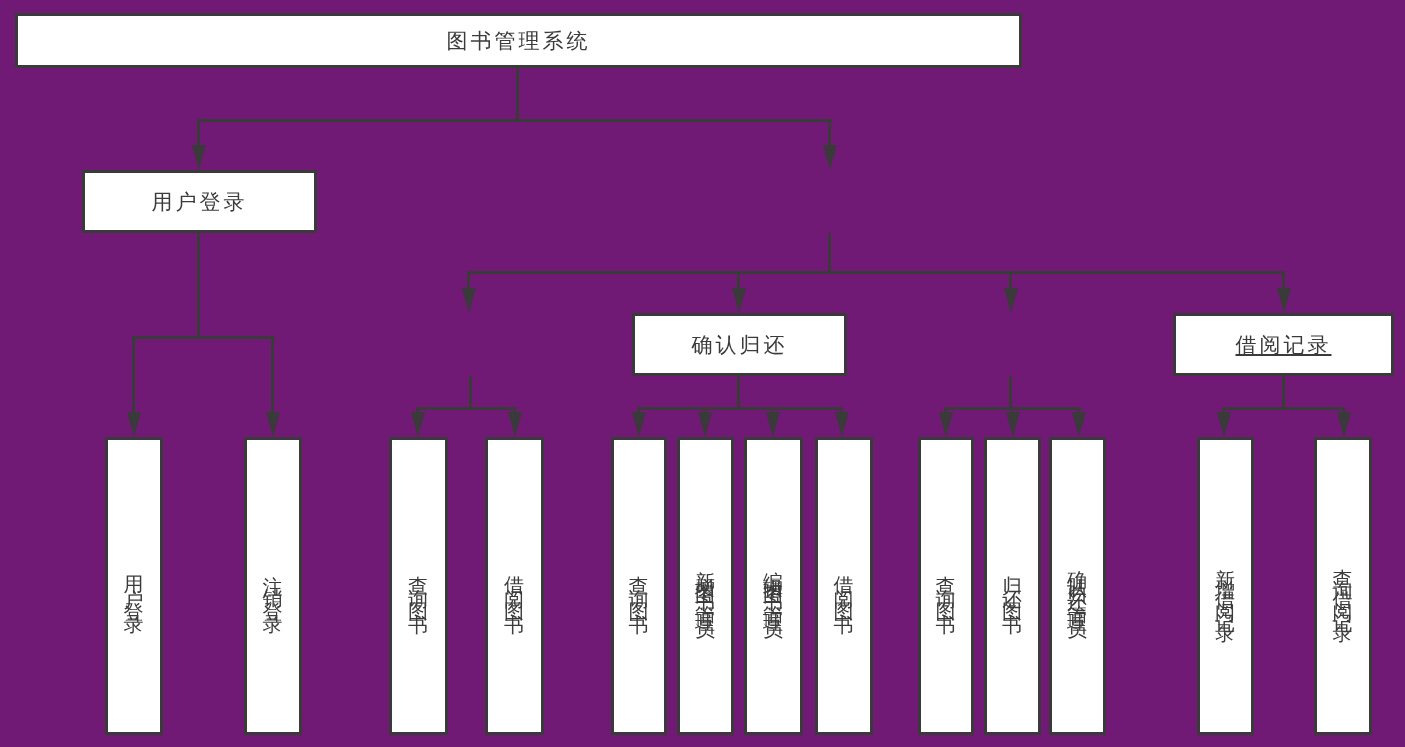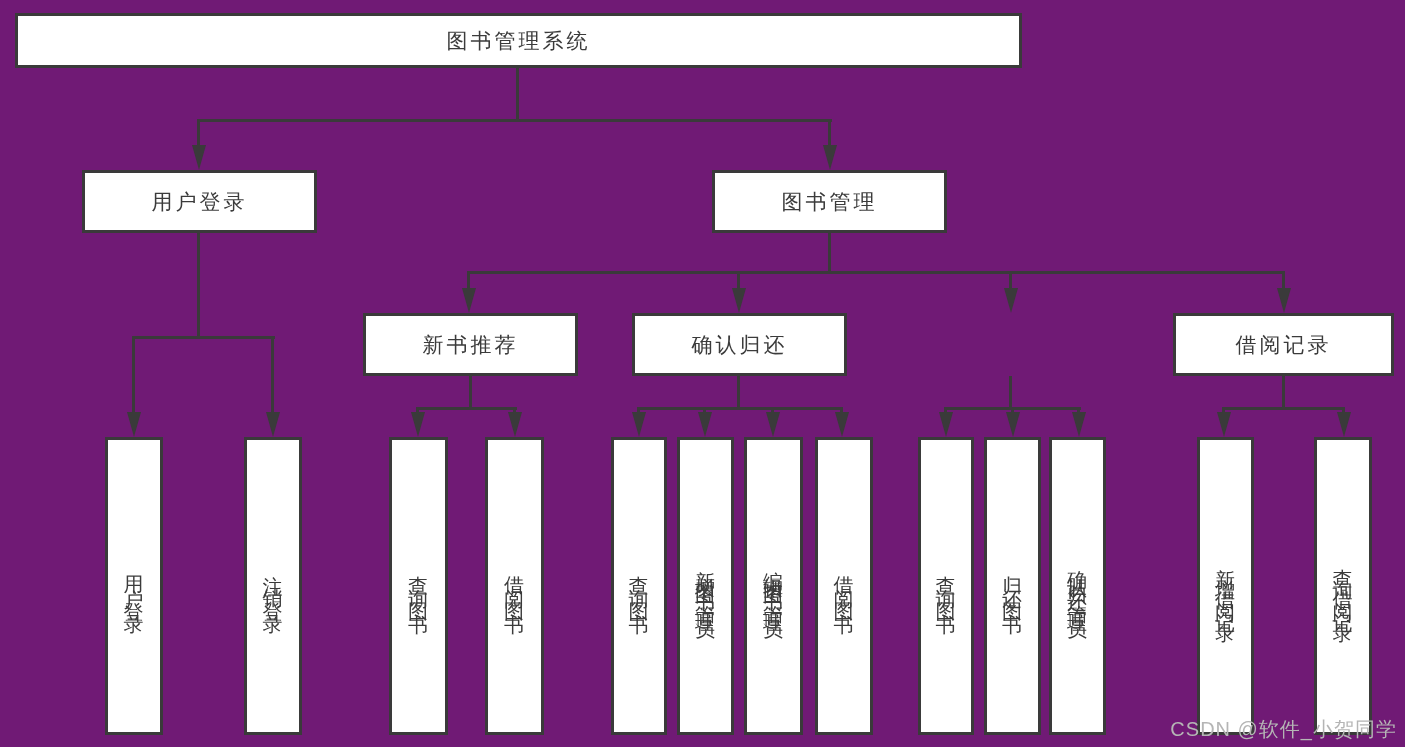--- a/index.html
+++ b/index.html
@@ -45,31 +45,25 @@
 
 <div id="stage">
 
   <div class="box hbox" style="left:15px;top:13px;width:1007px;height:55px;">
     <span>图书管理系统</span>
   </div>
 
   <div class="box hbox" style="left:82px;top:170px;width:235px;height:63px;">
     <span>用户登录</span>
   </div>
-  <div class="box hbox" style="left:712px;top:170px;width:235px;height:63px;">
-    <span>图书管理</span>
-  </div>
 
-  <div class="box hbox" style="left:363px;top:313px;width:215px;height:63px;">
-    <span>新书推荐</span>
-  </div>
   <div class="box hbox" style="left:632px;top:313px;width:215px;height:63px;">
     <span>确认归还</span>
   </div>
-  <div class="box hbox" style="left:1173px;top:313px;width:221px;height:63px;">
+  <div class="box hbox" style="left:1173px;top:313px;width:221px;height:63px;text-decoration:underline;">
     <span>借阅记录</span>
   </div>
 
   <div class="box leaf sp13" style="left:105px;width:58px;">
     <span>用户登录</span>
   </div>
   <div class="box leaf sp13" style="left:244px;width:58px;">
     <span>注销登录</span>
   </div>
 
@@ -162,15 +156,14 @@
   <div class="vline" style="left:1077px;top:407px;height:8px;"></div>
   <div class="ahead" style="left:1072px;top:412px;"></div>
 
   <div class="vline" style="left:1282px;top:376px;height:34px;"></div>
   <div class="hline" style="left:1222px;top:407px;width:123px;"></div>
   <div class="vline" style="left:1222px;top:407px;height:8px;"></div>
   <div class="ahead" style="left:1217px;top:412px;"></div>
   <div class="vline" style="left:1342px;top:407px;height:8px;"></div>
   <div class="ahead" style="left:1337px;top:412px;"></div>
 
-  <div class="watermark">CSDN @软件_小贺同学</div>
 
 </div>
 
 </body></html>

